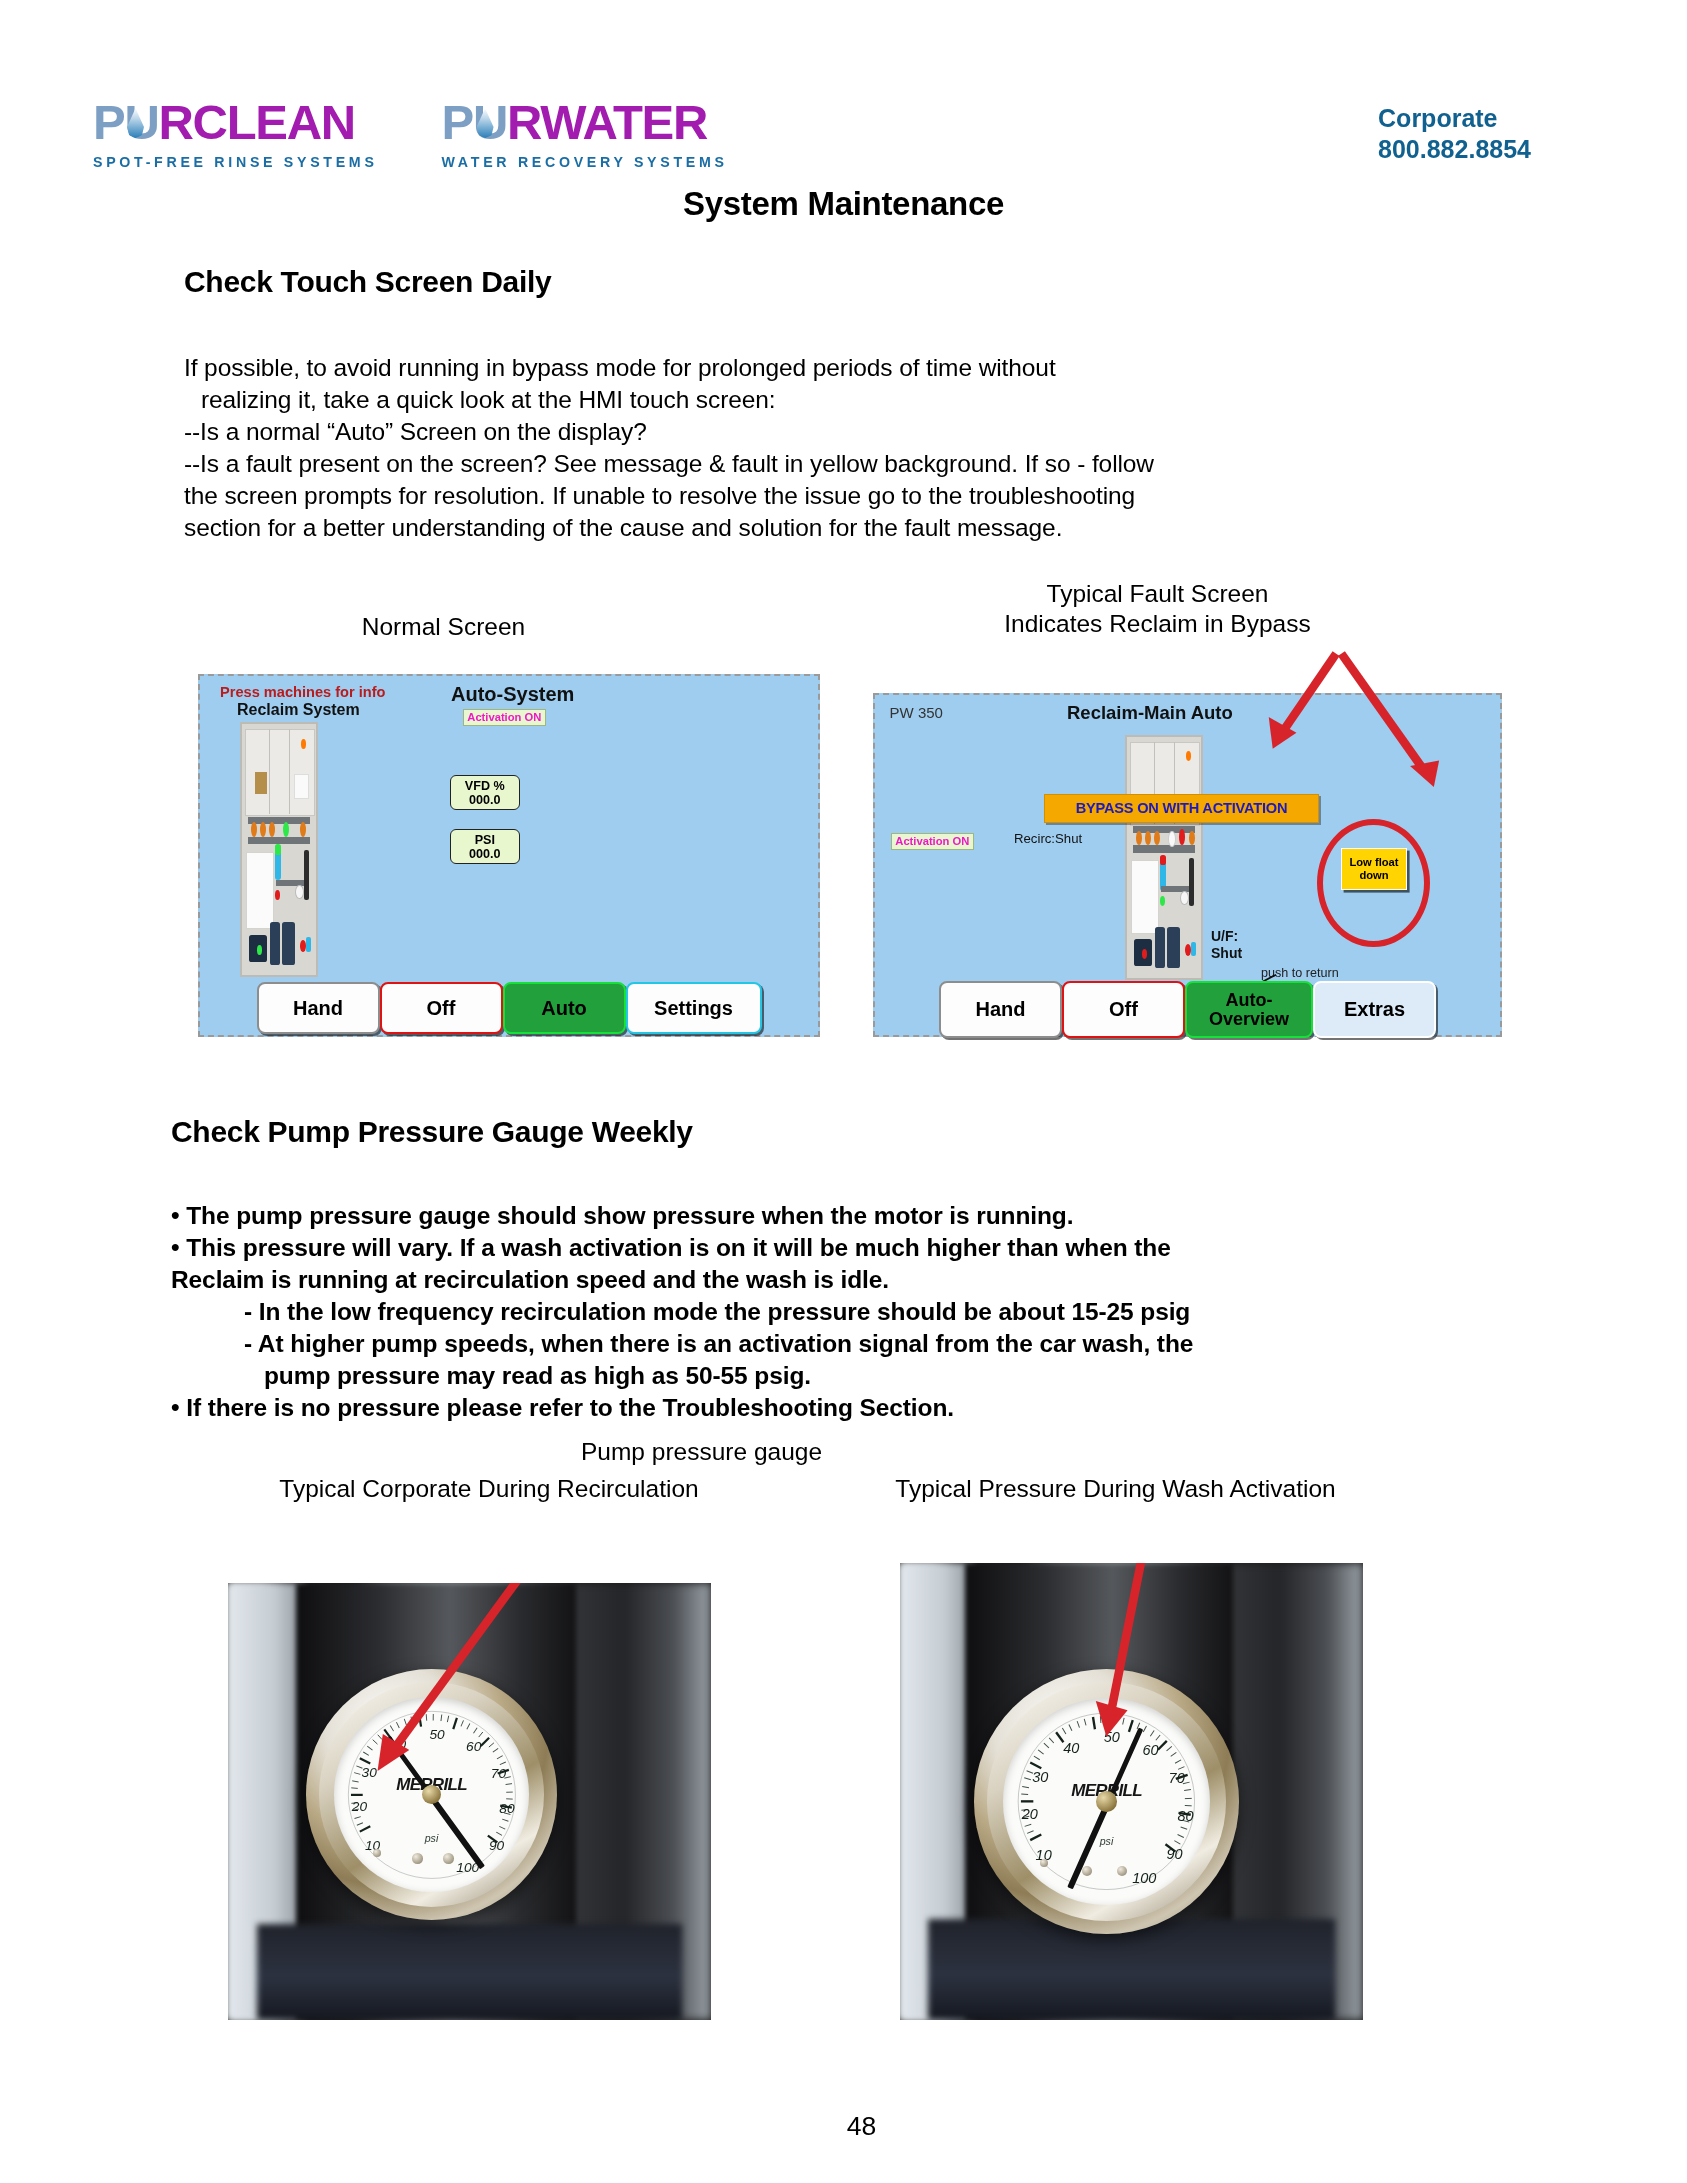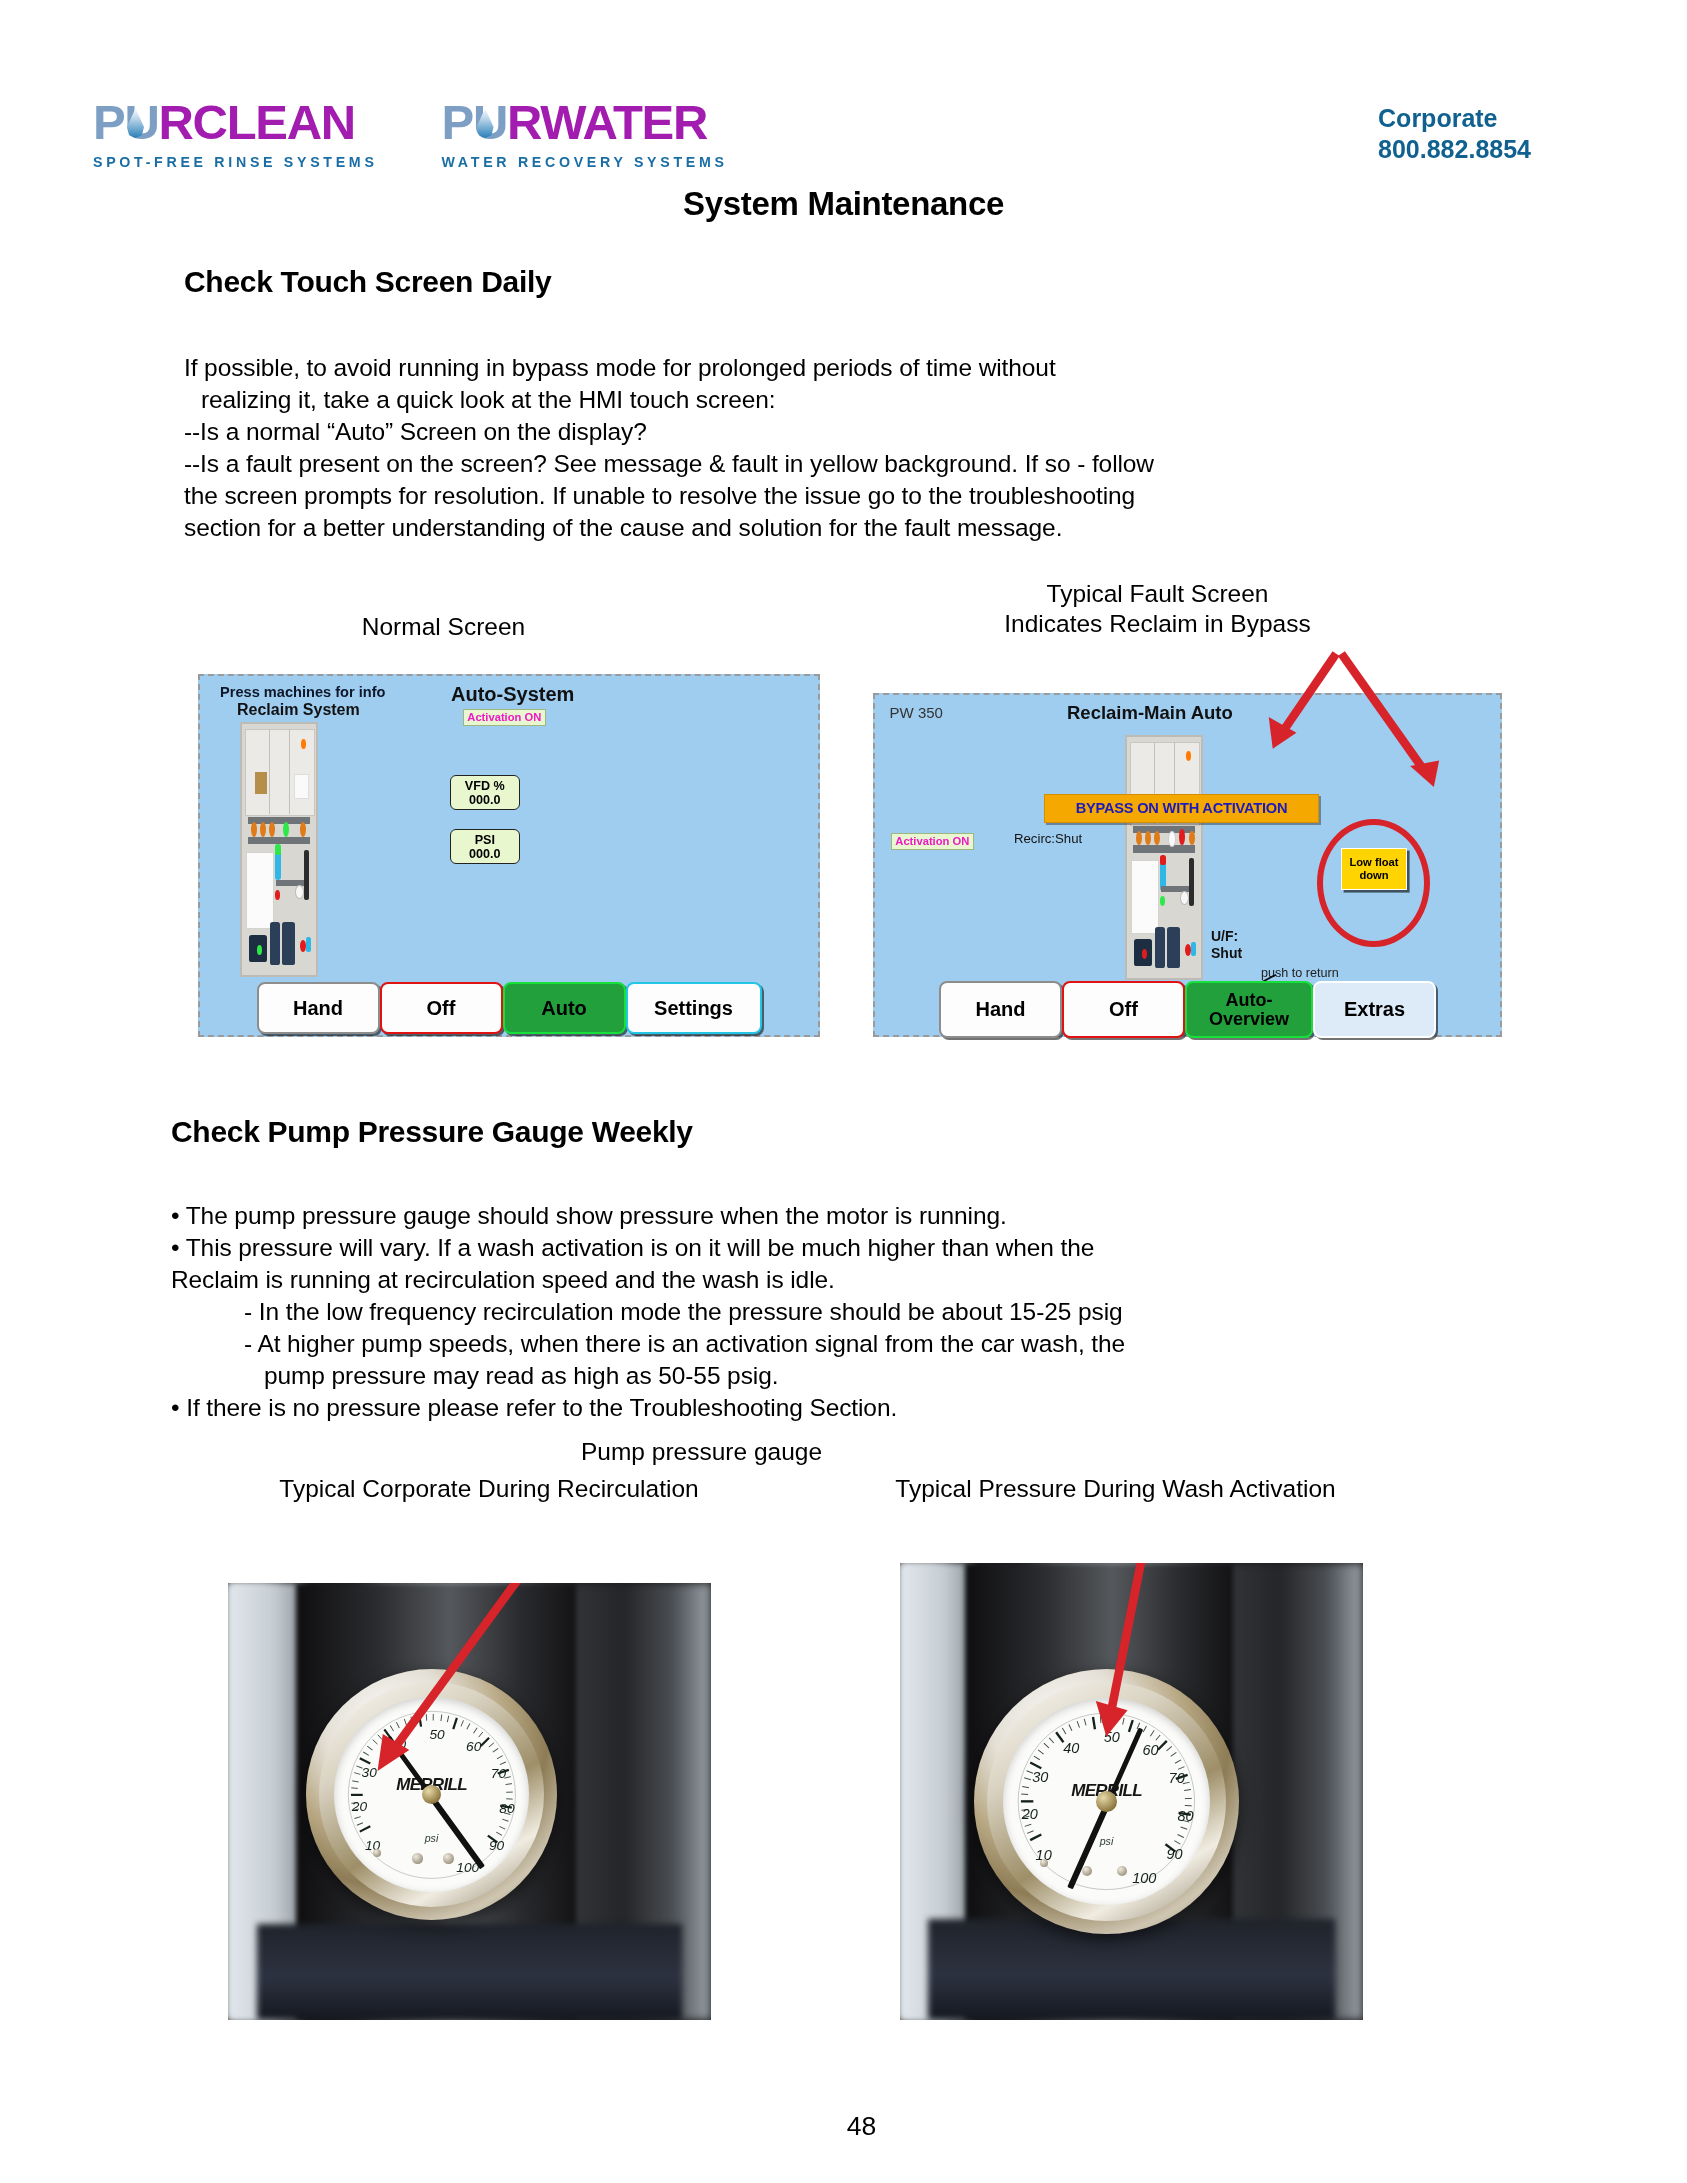--- a/index.html
+++ b/index.html
@@ -158,21 +158,21 @@
   </div>
 
   <div class="cap" style="left:278px;top:612px;width:331px;">Normal Screen</div>
   <div class="cap" style="left:926px;top:579px;width:463px;">
     <span style="display:block">Typical Fault Screen</span>
     <span style="display:block">Indicates Reclaim in Bypass</span>
   </div>
 
   <div class="hmi" style="left:198px;top:674px;width:622px;height:363px;">
 
-    <div class="hmi-label" style="left:20px;top:8px;font-size:14.6px;color:#0f172a;">Press machines for info</div>
+    <div class="hmi-label" style="left:20px;top:8px;font-size:14.6px;color:#b91c1c;">Press machines for info</div>
     <div class="hmi-label" style="left:37px;top:25px;font-size:16px;color:#111;">Reclaim System</div>
     <div class="hmi-label" style="left:251px;top:6.6px;font-size:20px;color:#111;">Auto-System</div>
     <div class="badge" style="left:263px;top:33px;">Activation ON</div>
 
     <div class="machine" style="left:40px;top:46px;width:78px;height:255px;">
       <div class="m-top"></div>
       <div class="m-div" style="left:36%;"></div>
       <div class="m-div" style="left:64%;"></div>
       <div class="m-amber" style="left:18%;top:19%;width:16%;height:9%;"></div>
       <div class="m-white" style="left:70%;top:20%;width:18%;height:9%;"></div>
@@ -282,21 +282,21 @@
 
   <svg class="arrow-svg" style="left:1204px;top:648px;width:284px;height:212px;" viewBox="0 0 430 320">
     <line x1="200" y1="8" x2="118" y2="128" stroke="#d6242a" stroke-width="13"></line>
     <polygon points="104,152 98,104 140,128" fill="#d6242a"></polygon>
     <line x1="208" y1="8" x2="334" y2="186" stroke="#d6242a" stroke-width="13"></line>
     <polygon points="348,210 312,178 356,170" fill="#d6242a"></polygon>
   </svg>
 
   <div class="h2" style="left:171px;top:1115px;">Check Pump Pressure Gauge Weekly</div>
 
-  <div class="para" style="left:171px;top:1159px;width:1330px;">
+  <div class="para" style="left:171px;top:1159px;width:1330px;font-weight:bold;">
     <span style="display:block">• The pump pressure gauge should show pressure when the motor is running.</span>
     <span style="display:block">• This pressure will vary. If a wash activation is on it will be much higher than when the</span>
     <span style="display:block">Reclaim is running at recirculation speed and the wash is idle.</span>
     <span class="ind2">- In the low frequency recirculation mode the pressure should be about 15-25 psig</span>
     <span class="ind2">- At higher pump speeds, when there is an activation signal from the car wash, the</span>
     <span class="ind3">pump pressure may read as high as 50-55 psig.</span>
     <span style="display:block">• If there is no pressure please refer to the Troubleshooting Section.</span>
   </div>
 
   <div class="cap" style="left:503px;top:1437px;width:397px;">Pump pressure gauge</div>

